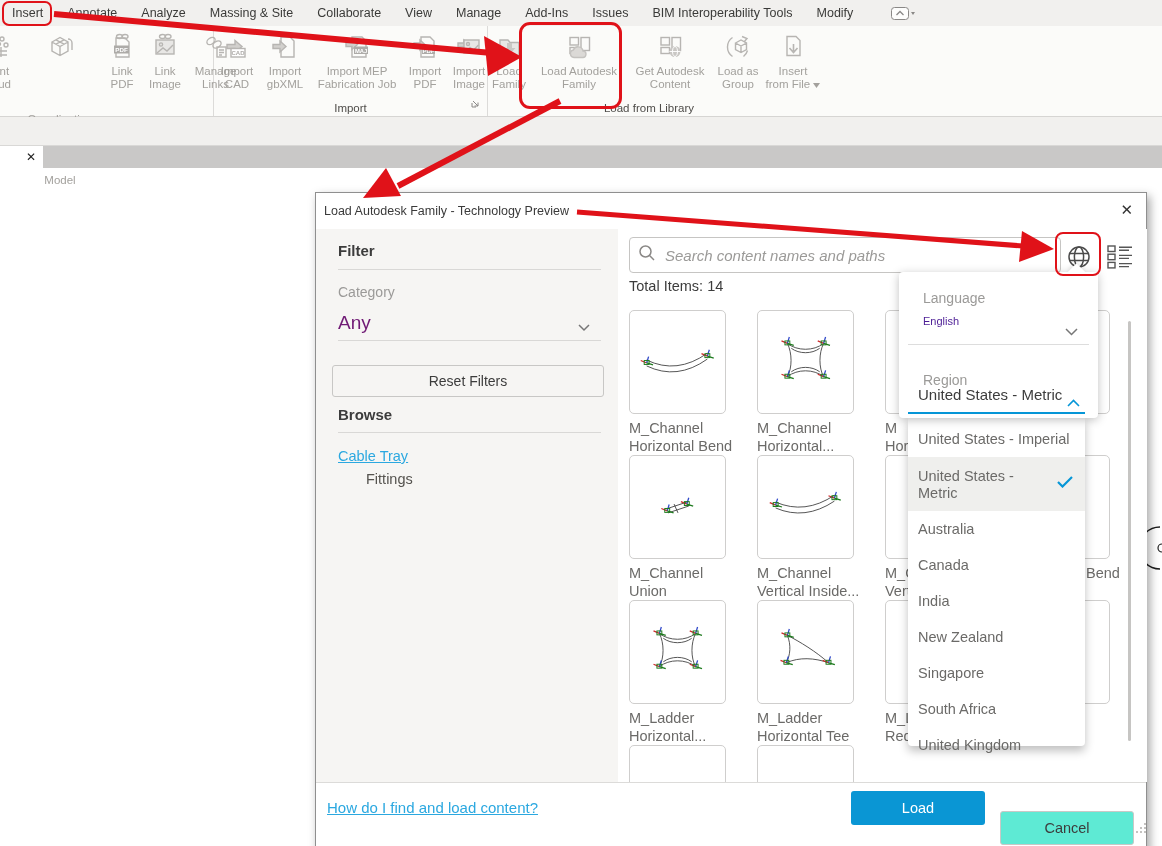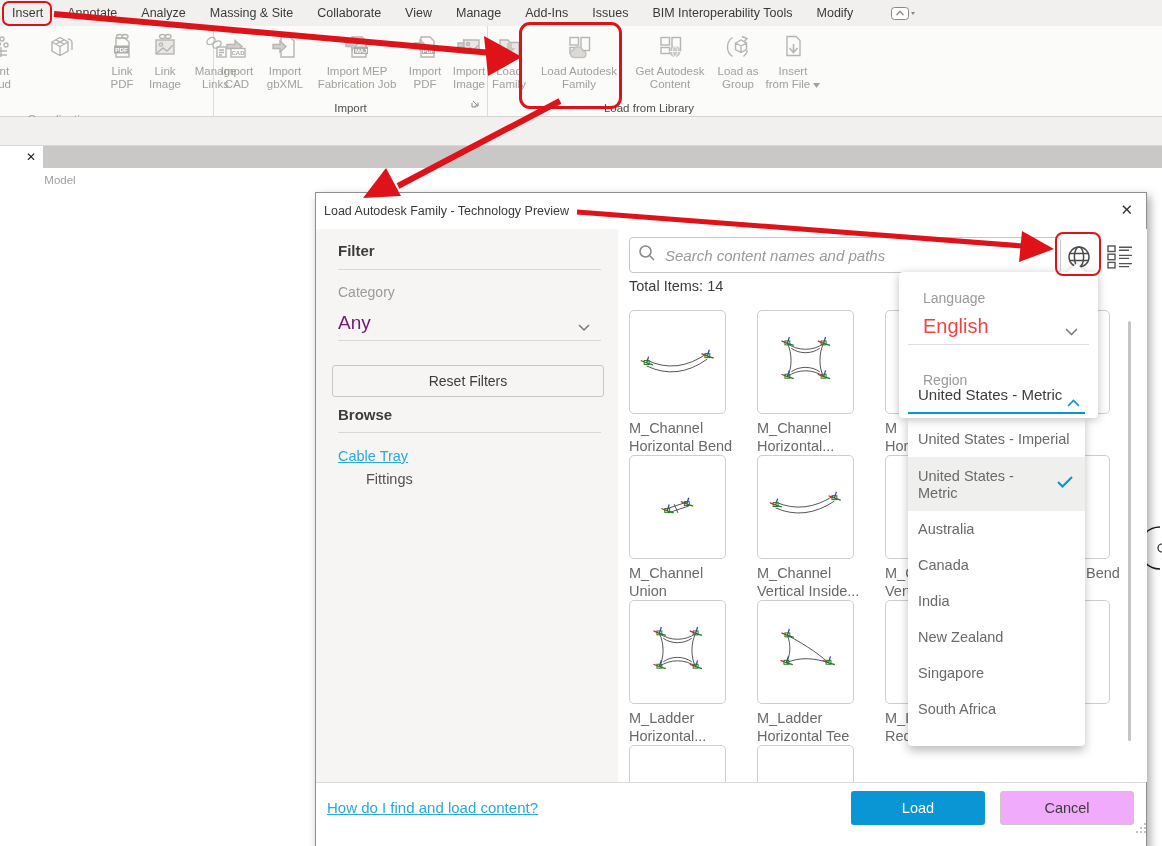--- a/index.html
+++ b/index.html
@@ -79,30 +79,30 @@
   .gcard{width:97px;height:104px;border:1px solid #cfcecd;border-radius:5px;background:#fff;box-sizing:border-box;}
   .glab1,.glab2{font-size:14.5px;color:#6b6a68;line-height:18px;white-space:nowrap;}
   .glab1{margin-top:5px;}
   #scroll-thumb{position:absolute;left:510px;top:92px;width:3px;height:420px;background:#c6c5c3;border-radius:2px;cursor:default;}
 
   #dlg-footer{position:absolute;left:0;top:589px;width:830px;height:49px;background:#fff;border-top:1px solid #dcdbd9;}
   #help-link{position:absolute;left:11px;top:16px;font-size:15px;color:#2ba8e0;text-decoration:underline;cursor:pointer;}
   .dlgbtn{position:absolute;top:8px;width:134px;height:34px;border-radius:3px;font-size:14.5px;
           display:flex;align-items:center;justify-content:center;box-sizing:border-box;cursor:default;}
   #load-btn{left:535px;background:#0a96d4;color:#fff;}
-  #cancel-btn{left:684px;background:#f0abfc;border:1px solid #c9c8c6;color:#3c3c3c;}
+  #cancel-btn{left:684px;background:#5eead4;border:1px solid #c9c8c6;color:#3c3c3c;margin-top:20px;}
   #grip{position:absolute;left:820px;top:36px;}
 
   
   #dd-upper{left:899px;top:272px;width:199px;height:146px;background:#fff;border-radius:4px;
             box-shadow:0 2px 10px rgba(0,0,0,.25);z-index:30;}
   #dd-caret{left:1070px;top:266px;width:13px;height:13px;background:#fff;transform:rotate(45deg);
             box-shadow:-2px -2px 4px rgba(0,0,0,.08);z-index:31;}
   #dd-lang-label{position:absolute;left:24px;top:18px;font-size:14px;color:#9b9a98;}
-  #dd-lang-value{position:absolute;left:24px;top:43px;font-size:20px;color:#ef4444;}
+  #dd-lang-value{position:absolute;left:24px;top:43px;font-size:11px;color:#4c1d95;}
   #dd-lang-chev{position:absolute;left:166px;top:50px;}
   #dd-div{position:absolute;left:9px;top:72px;width:181px;height:1px;background:#ddd;}
   #dd-region-label{position:absolute;left:24px;top:88px;font-size:14px;color:#9b9a98;margin-top:12px;}
   #dd-region-value{position:absolute;left:19px;top:114px;font-size:15px;color:#3c3c3c;}
   #dd-region-chev{position:absolute;left:168px;top:121px;}
   #dd-blue{position:absolute;left:9px;top:140px;width:177px;height:2px;background:#0696d7;}
   #dd-options{left:908px;top:417px;width:177px;height:329px;background:#fff;box-shadow:0 5px 10px rgba(0,0,0,.25);
               z-index:29;box-sizing:border-box;padding-top:4px;border-radius:0 0 4px 4px;}
   .opt{position:relative;height:36px;display:flex;align-items:center;padding-left:10px;font-size:14.5px;color:#6b6a68;cursor:default;}
   .opt.sel{height:54px;flex-direction:column;align-items:flex-start;justify-content:center;background:#efefed;gap:1px;}
@@ -650,20 +650,21 @@
       <span class="chk" data-name="check-icon"><svg width="16" height="12" viewBox="0 0 16 12">
           <path d="M1 6 l4.5 4.5 L15 1" stroke="#0696d7" stroke-width="2.2" fill="none"></path>
         </svg></span>
     </div>
     <div class="opt" data-name="region-option-australia">Australia</div>
     <div class="opt" data-name="region-option-canada">Canada</div>
     <div class="opt" data-name="region-option-india">India</div>
     <div class="opt" data-name="region-option-new-zealand">New Zealand</div>
     <div class="opt" data-name="region-option-singapore">Singapore</div>
     <div class="opt" data-name="region-option-south-africa">South Africa</div>
+    <div class="opt" data-name="region-option-united-kingdom">United Kingdom</div>
   </div>
 
 <div id="ann-insert" class="abs ann" data-name="annotation-box-insert-tab"></div>
 <div id="ann-laf" class="abs ann" data-name="annotation-box-load-autodesk-family"></div>
 <div id="ann-globe" class="abs ann" data-name="annotation-box-globe"></div>
 <svg id="arrows" class="abs" data-name="annotation-arrows">
   <g fill="#e01219" stroke="#e01219">
     <line x1="54" y1="14" x2="492" y2="53" stroke-width="6" data-name="annotation-arrow-1"></line>
     <polygon points="522,57 484,36 488,76" stroke="none"></polygon>
     <line x1="560" y1="101" x2="398" y2="186" stroke-width="6" data-name="annotation-arrow-2"></line>

